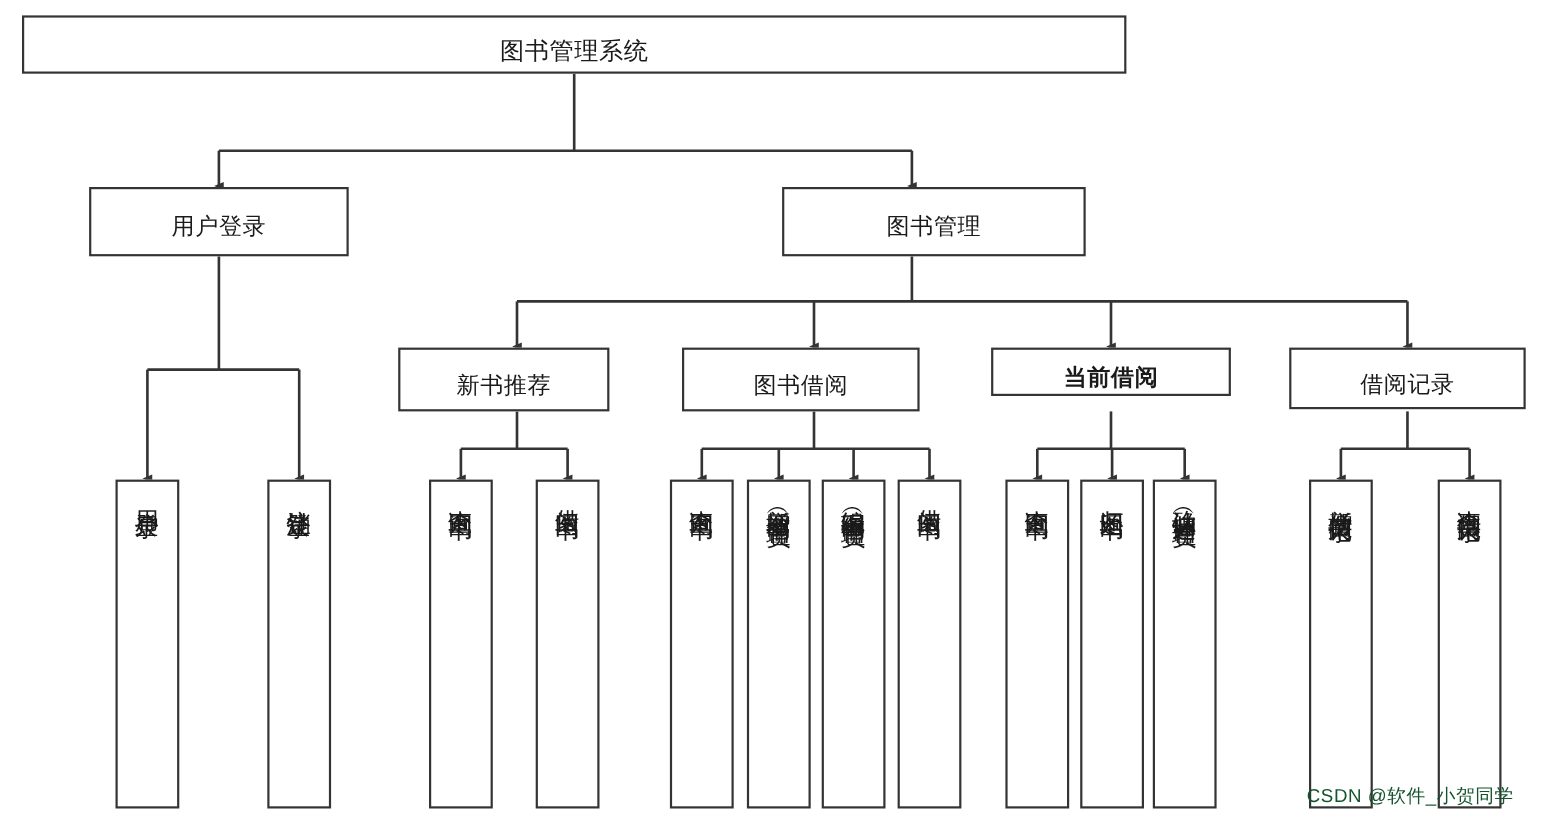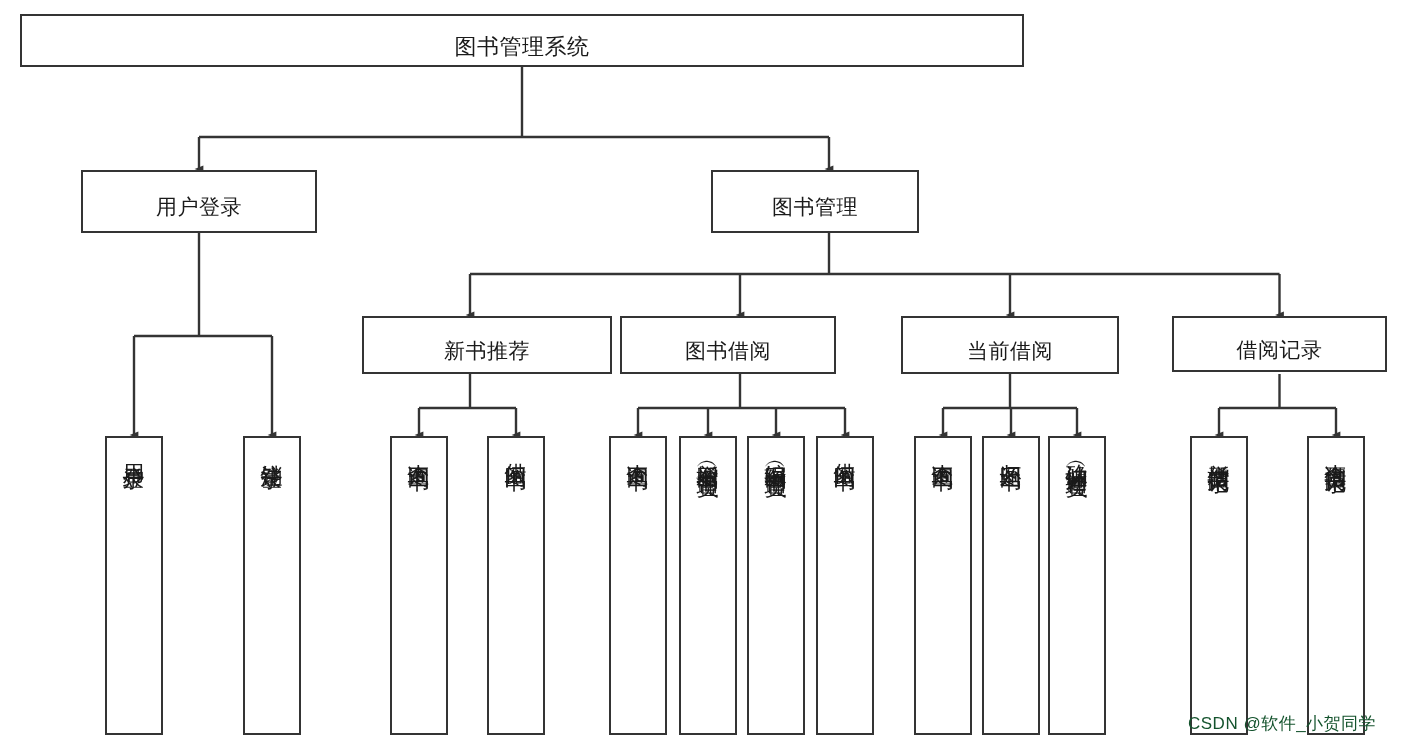--- a/index.html
+++ b/index.html
@@ -123,31 +123,31 @@
       </g>
   </svg>
 
   <div class="node horiz root" id="node-root" style="left: 20px; top: 14px; width: 1004px; height: 53px;">
     <span class="label">图书管理系统</span>
   </div>
 
   <div class="node horiz" id="node-user_login" style="left: 81px; top: 170px; width: 236px; height: 63px;">
     <span class="label">用户登录</span>
   </div>
-  <div class="node horiz" id="node-book_manage" style="left: 711px; top: 170px; width: 208px; height: 63px;">
+  <div class="node horiz" id="node-book_manage" style="left: 711px; top: 170px; width: 276px; height: 63px;">
     <span class="label">图书管理</span>
   </div>
 
-  <div class="node horiz" id="node-new_book_rec" style="left: 362px; top: 316px; width: 250px; height: 58px;">
+  <div class="node horiz" id="node-new_book_rec" style="left: 362px; top: 316px; width: 192px; height: 58px;">
     <span class="label">新书推荐</span>
   </div>
   <div class="node horiz" id="node-book_borrow" style="left: 620px; top: 316px; width: 216px; height: 58px;">
     <span class="label">图书借阅</span>
   </div>
-  <div class="node horiz" id="node-current_borrow" style="left: 901px; top: 316px; width: 218px; height: 58px;">
+  <div class="node horiz" id="node-current_borrow" style="left: 901px; top: 316px; width: 218px; height: 44px; font-weight: bold;">
     <span class="label">当前借阅</span>
   </div>
   <div class="node horiz" id="node-borrow_record" style="left: 1172px; top: 316px; width: 215px; height: 56px;">
     <span class="label">借阅记录</span>
   </div>
 
   <div id="leaf-container">
       <div class="node vert" id="node-leaf-user-login" style="left: 105px; top: 436px; width: 58px; height: 299px;">
         <span class="label">用户登录</span>
       </div>

